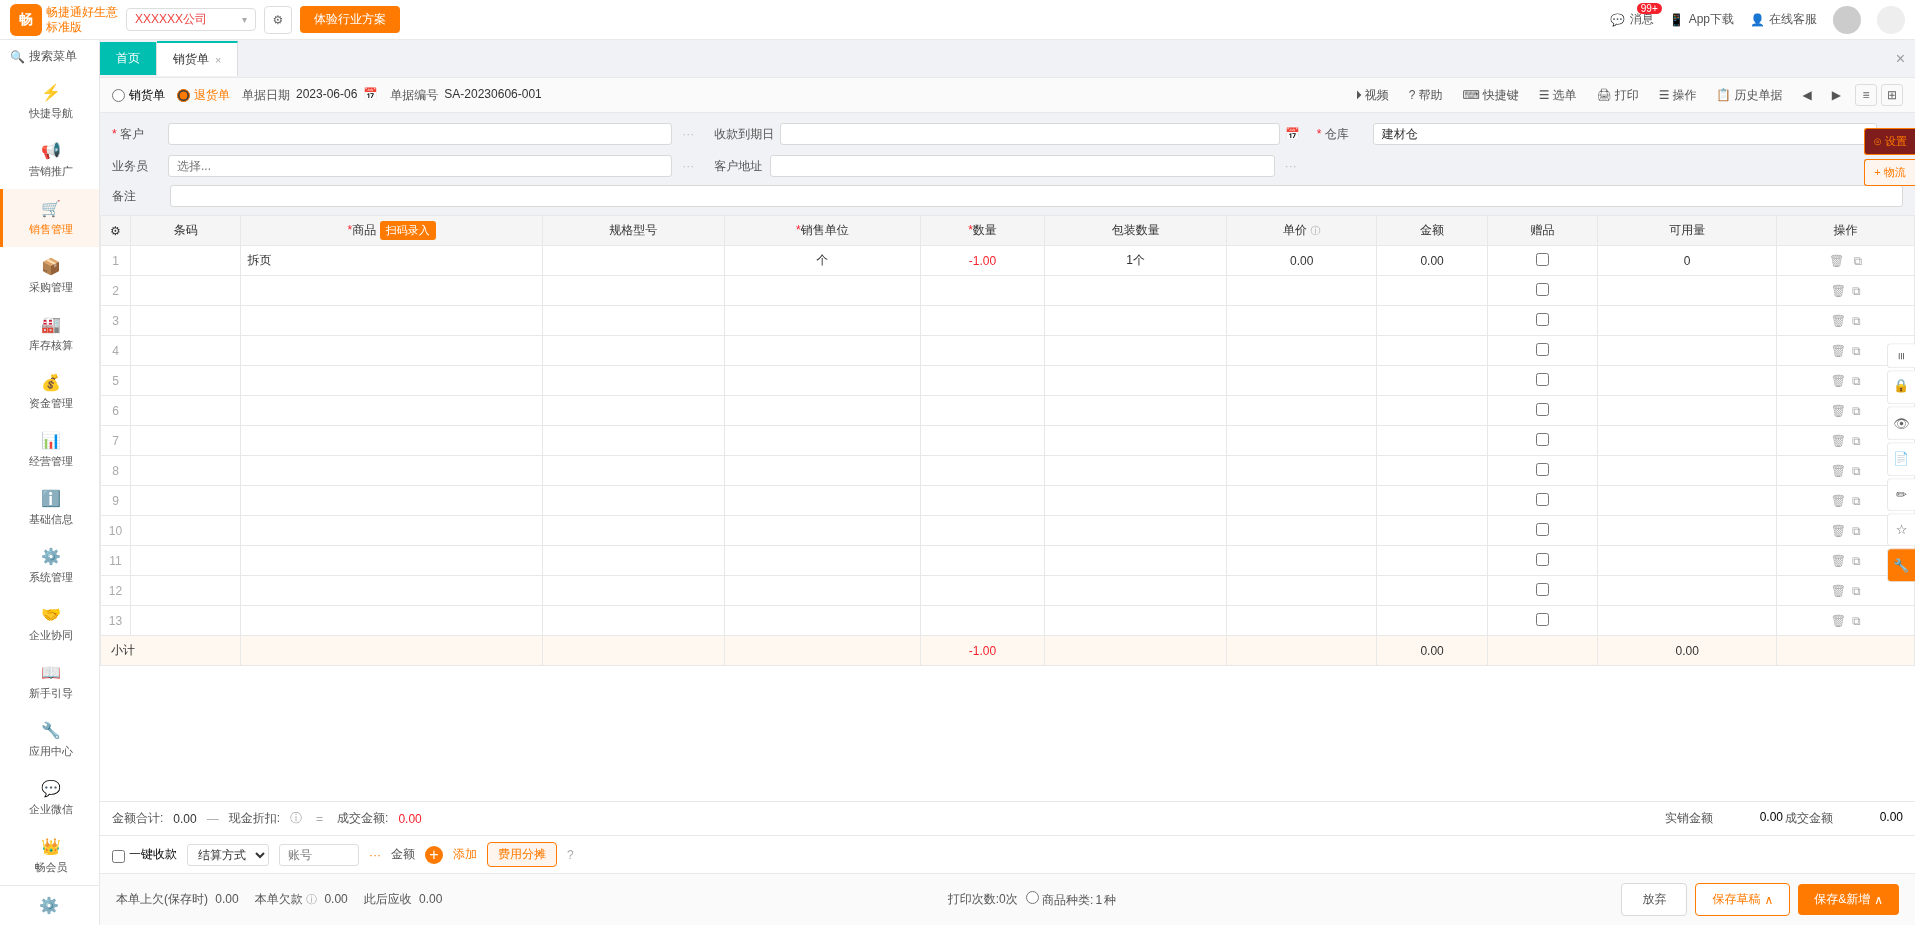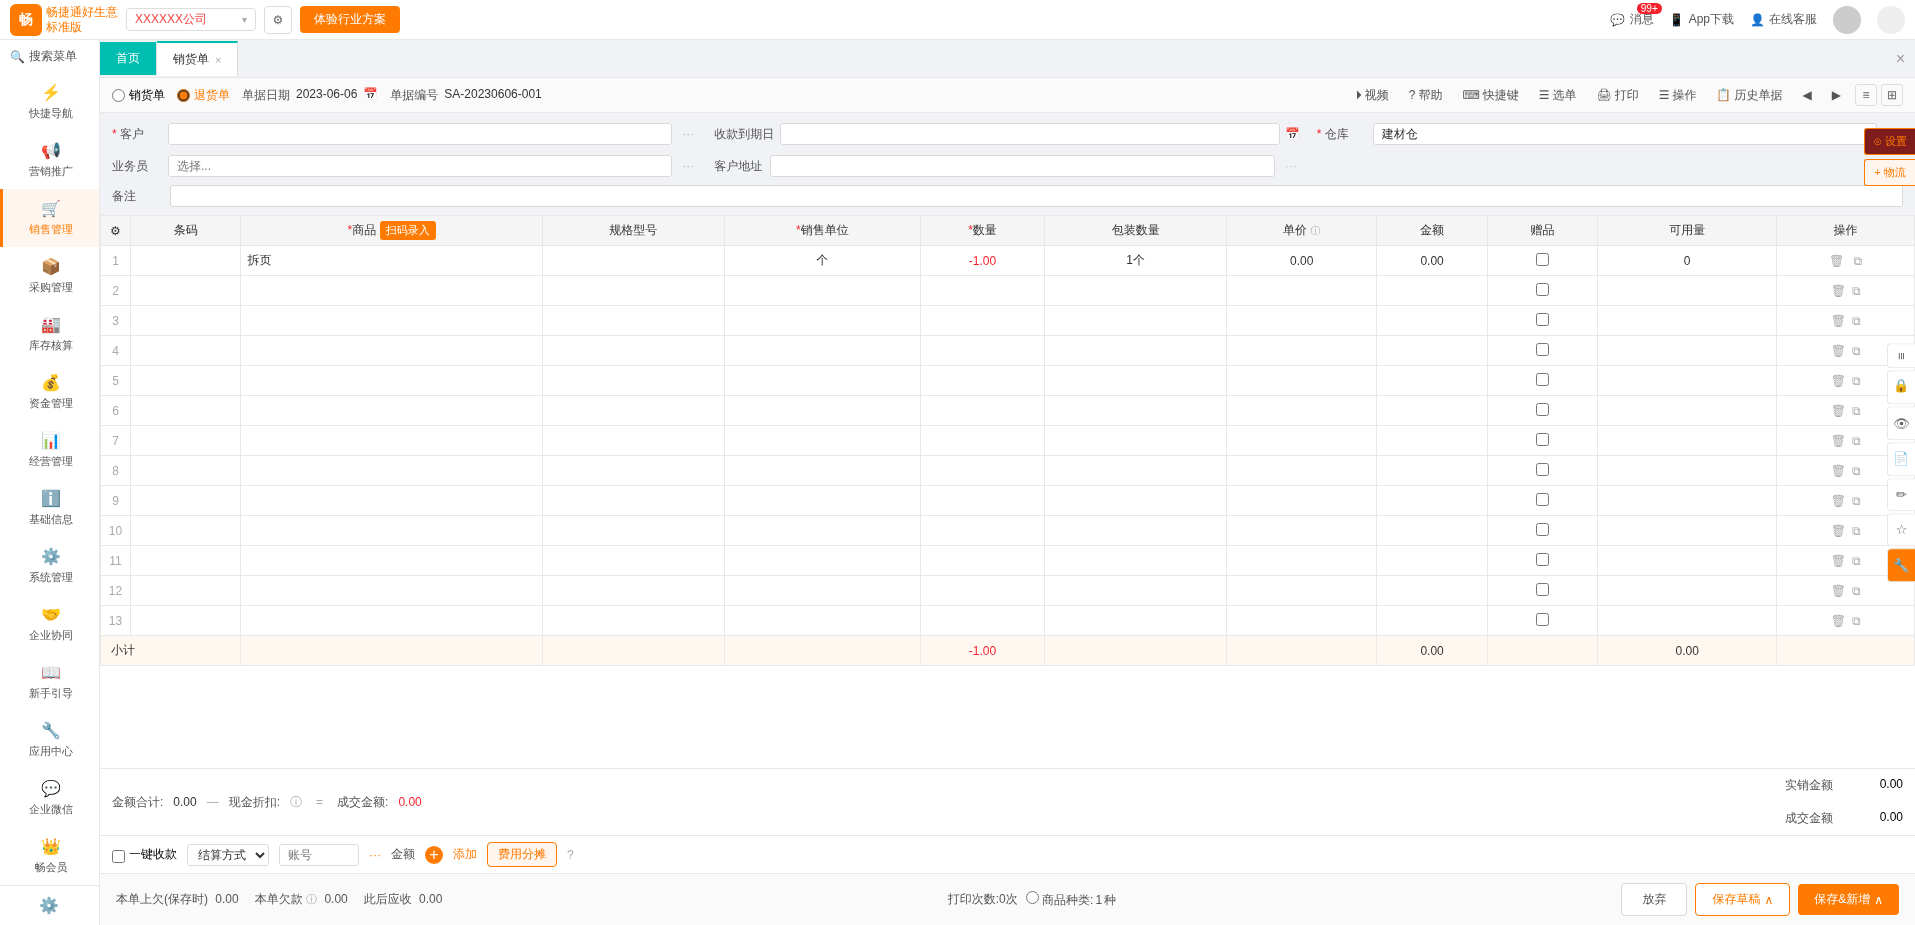--- a/index.html
+++ b/index.html
@@ -541,21 +541,21 @@
       <div class="bottom-calc">
         <span class="calc-label">金额合计:</span>
         <span class="calc-value">0.00</span>
         <span class="calc-sep">—</span>
         <span class="calc-label">现金折扣:</span>
         <span style="color:#aaa;cursor:pointer;">ⓘ</span>
         <span style="color:#aaa;padding:0 4px;">=</span>
         <span class="calc-label">成交金额:</span>
         <span class="calc-result">0.00</span>
 
-        <div style="margin-left:auto;display:flex;flex-direction:column;align-items:flex-end;gap:16px;">
+        <div style="margin-left:auto;display:flex;flex-direction:row;align-items:flex-end;gap:2px;">
           <div style="display:flex;gap:20px;">
             <span style="color:#555;">实销金额</span>
             <span style="font-weight:500;min-width:50px;text-align:right;">0.00</span>
           </div>
           <div style="display:flex;gap:20px;">
             <span style="color:#555;">成交金额</span>
             <span style="font-weight:500;min-width:50px;text-align:right;">0.00</span>
           </div>
         </div>
       </div>

